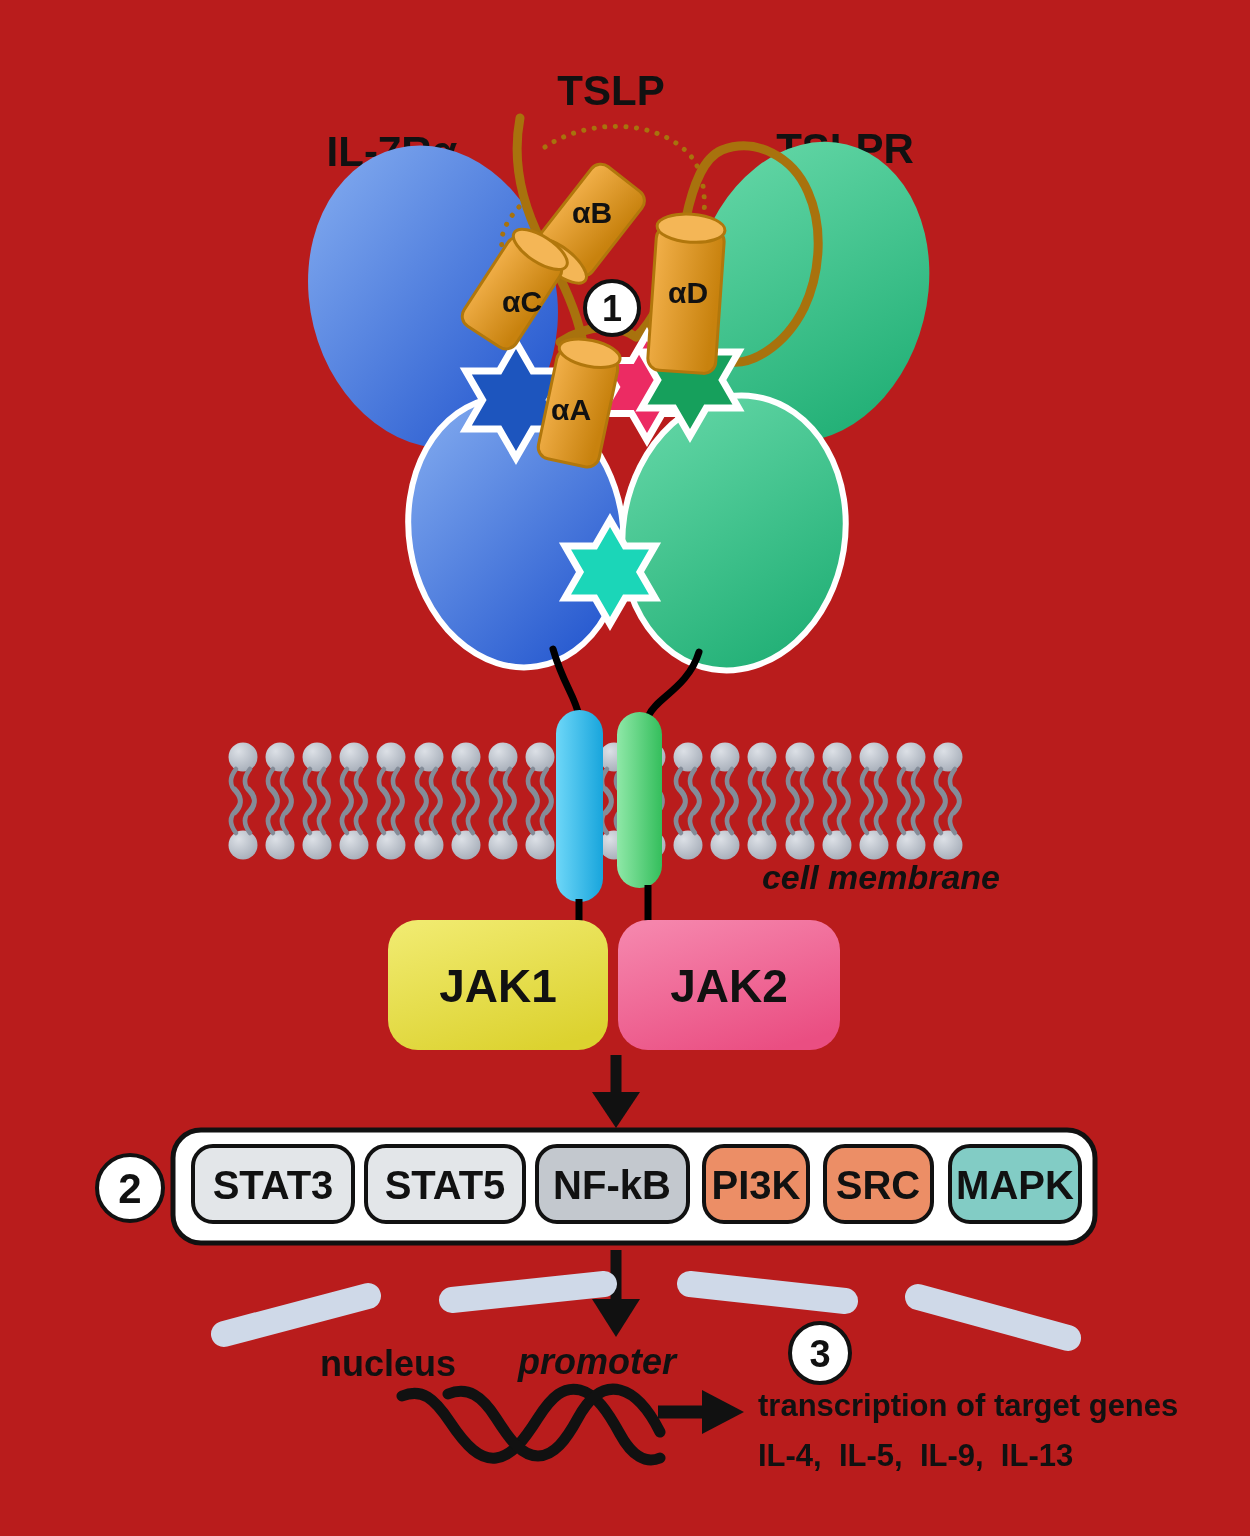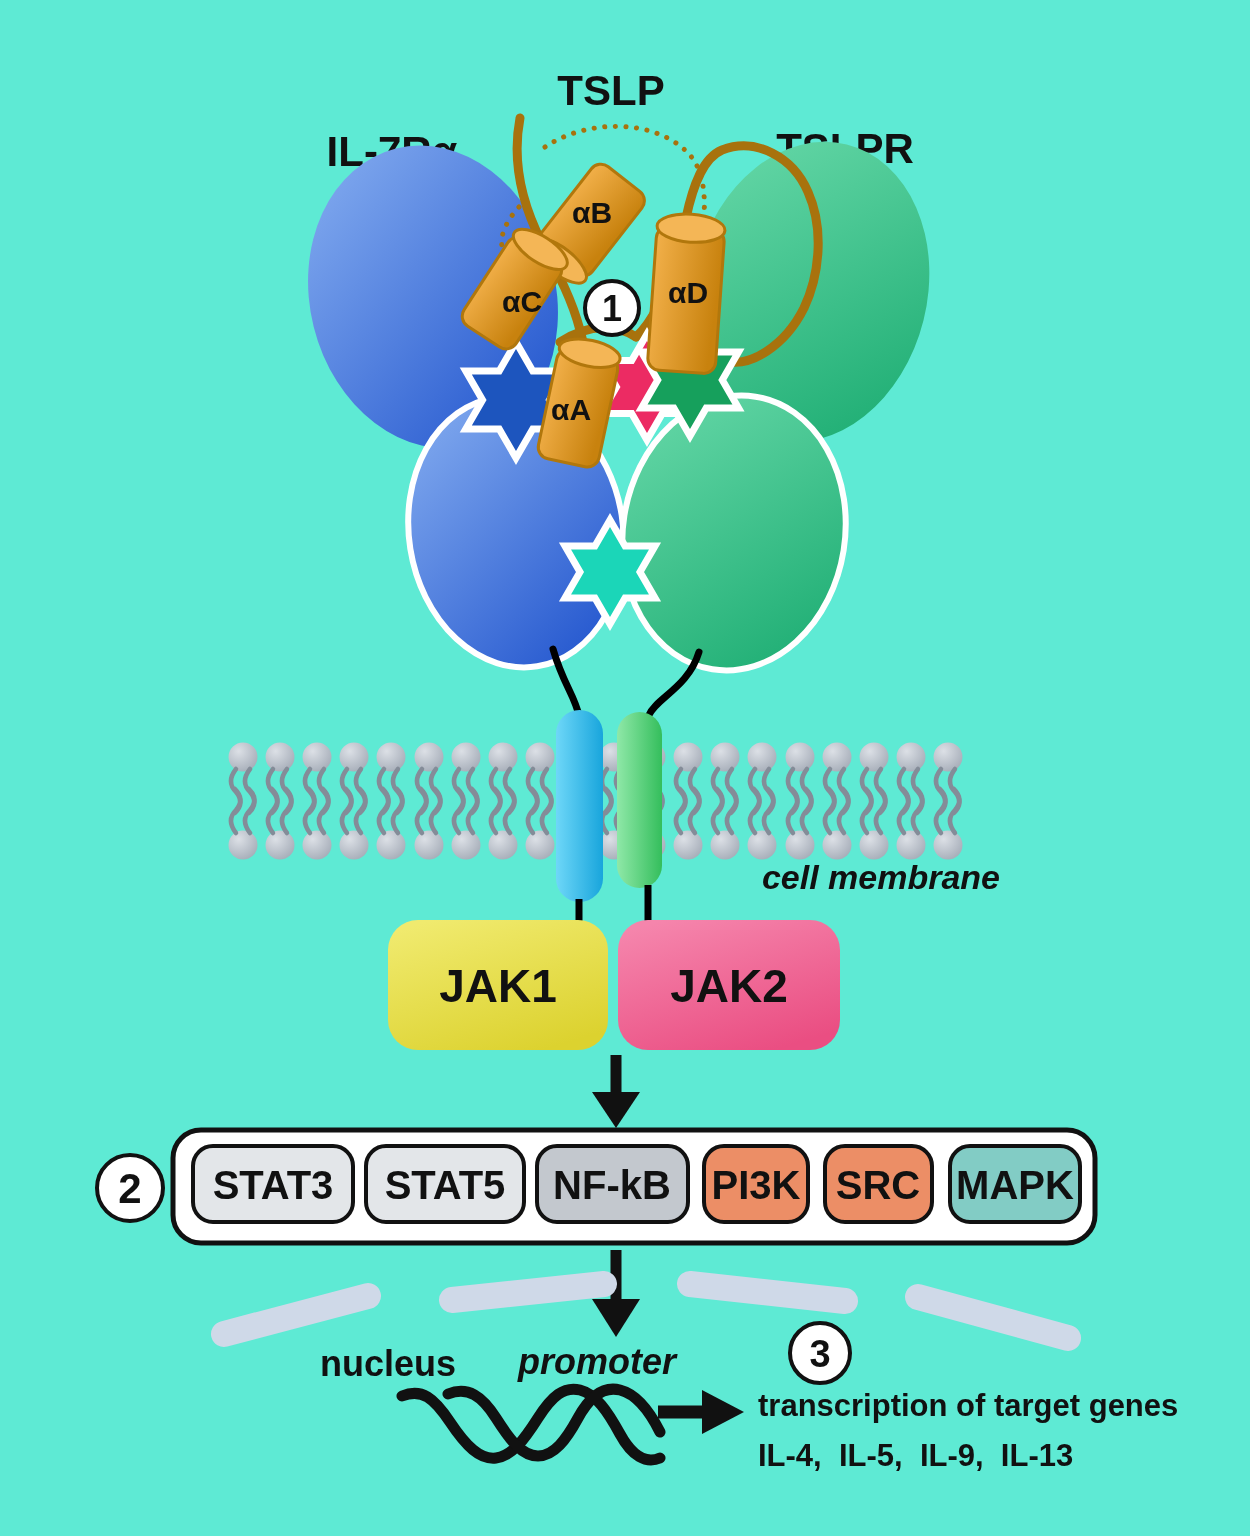--- a/index.html
+++ b/index.html
@@ -1,16 +1,16 @@
 <!DOCTYPE html>
 <html><head>
 <meta charset="utf-8">
 <style>
   html,body{margin:0;padding:0;background:#fff;}
-  .canvas{position:relative;width:1250px;height:1536px;background:#5eead4;overflow:hidden;}
+  .canvas{position:relative;width:1250px;height:1536px;background:#b91c1c;overflow:hidden;}
   text{font-family:"Liberation Sans","DejaVu Sans",sans-serif;fill:#111;}
   .t-title{font-size:42px;font-weight:bold;}
   .t-helix{font-size:30px;font-weight:bold;}
   .t-step1{font-size:36px;font-weight:bold;}
   .t-step2{font-size:42px;font-weight:bold;}
   .t-step3{font-size:38px;font-weight:bold;}
   .t-mem{font-size:34px;font-weight:bold;font-style:italic;}
   .t-jak{font-size:46px;font-weight:bold;}
   .t-chip{font-size:40px;font-weight:bold;}
   .t-nuc{font-size:36px;font-weight:bold;}

